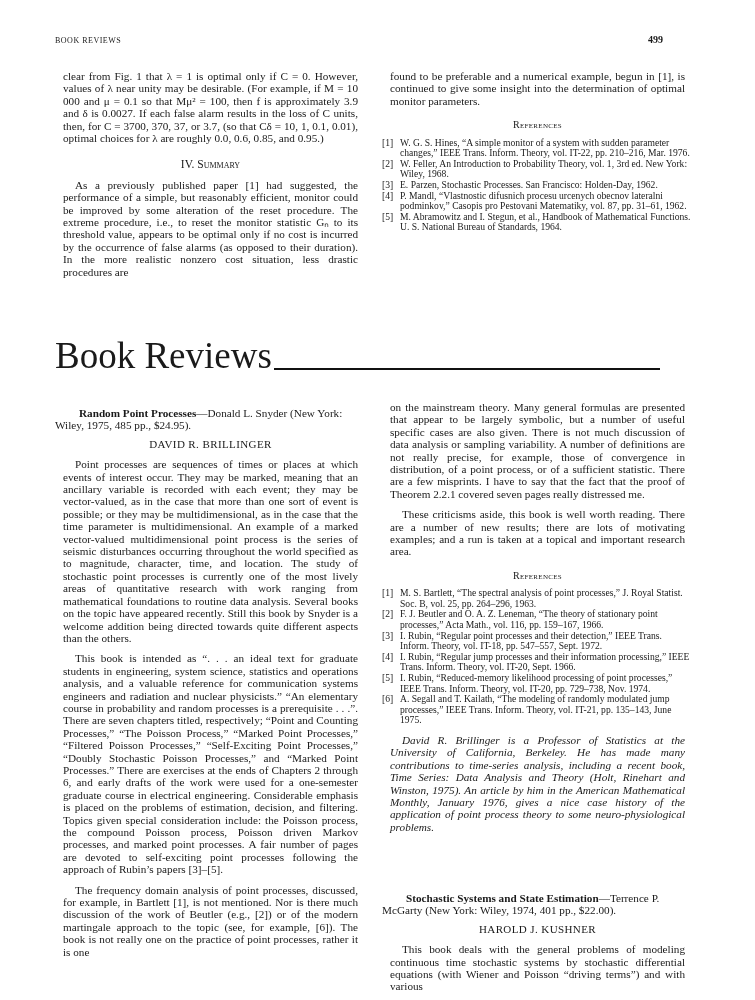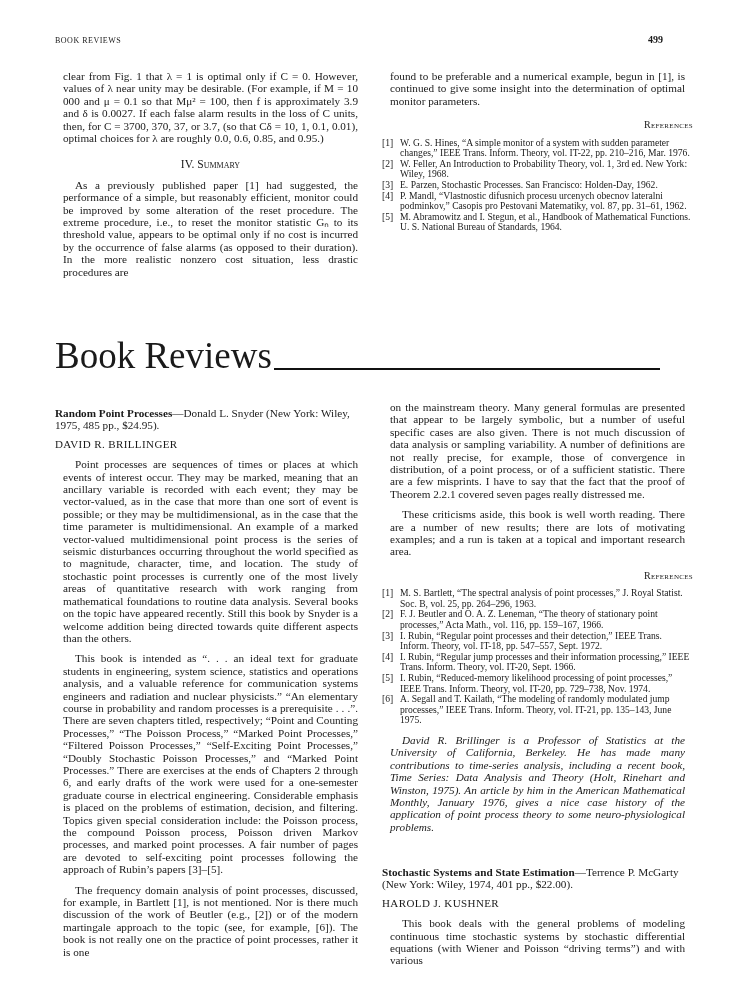--- a/index.html
+++ b/index.html
@@ -8,30 +8,30 @@
   .page { position: absolute; left: 0; top: 0; width: 634px; height: 1000px; }
   .running-head { position: absolute; top: 36px; left: 55px; font-size: 8px; letter-spacing: 0.5px;
                   font-family: "Liberation Serif", serif; }
   .page-number { position: absolute; top: 34px; left: 648px; font-size: 10px; font-weight: bold;
                  font-family: "Liberation Serif", serif; }
   .col { position: absolute; font-family: "Liberation Serif", serif; font-size: 11.2px; line-height: 12.4px;
          text-align: justify; }
   .col p { margin: 8px; text-indent: 12px; }
   .col p.noindent { text-indent: 0; }
   .sec-head { text-align: center; font-variant: small-caps; font-size: 11.5px; margin: 14px 0 8px 0; }
-  .ref-head { text-align: right; font-variant: small-caps; font-size: 10px; margin: 12px 0 6px 0; letter-spacing: 0.3px; }
+  .ref-head { text-align: center; font-variant: small-caps; font-size: 10px; margin: 12px 0 6px 0; letter-spacing: 0.3px; }
   .refs { font-size: 9.6px; line-height: 10.6px; text-align: left; }
   .ref { position: relative; padding-left: 18px; margin-bottom: 0; }
   .ref .num { position: absolute; left: 0; top: 0; }
   .big-title { position: absolute; top: 336px; left: 55px; width: 605px;
                font-family: "Liberation Serif", serif; font-size: 37px; line-height: 40px; display: flex; align-items: flex-end; }
   .big-title .rule { flex: 1; border-bottom: 2px solid #111; margin-left: 2px; margin-bottom: 6px; height: 0; }
   .book-title { text-align: left; }
-  .book-title b { font-weight: bold; }
-  .reviewer { font-size: 11px; letter-spacing: 0.4px; margin: 6px 0 6px 0; }
+  .book-title b { font-weight: bold; margin-left: 24px; }
+  .reviewer { text-align: center; font-size: 11px; letter-spacing: 0.4px; margin: 6px 0 6px 0; }
   .bio { font-style: italic; text-indent: 12px; margin-top: 8px !important; }
 </style>
 </head>
 <body>
 
 <div class="page">
 
   <div class="running-head">BOOK REVIEWS</div>
   <div class="page-number">499</div>
 
@@ -76,21 +76,21 @@
       <div class="ref"><span class="num">[1]</span><span>M. S. Bartlett, “The spectral analysis of point processes,” J. Royal Statist. Soc. B, vol. 25, pp. 264–296, 1963.</span></div>
       <div class="ref"><span class="num">[2]</span><span>F. J. Beutler and O. A. Z. Leneman, “The theory of stationary point processes,” Acta Math., vol. 116, pp. 159–167, 1966.</span></div>
       <div class="ref"><span class="num">[3]</span><span>I. Rubin, “Regular point processes and their detection,” IEEE Trans. Inform. Theory, vol. IT-18, pp. 547–557, Sept. 1972.</span></div>
       <div class="ref"><span class="num">[4]</span><span>I. Rubin, “Regular jump processes and their information processing,” IEEE Trans. Inform. Theory, vol. IT-20, Sept. 1966.</span></div>
       <div class="ref"><span class="num">[5]</span><span>I. Rubin, “Reduced-memory likelihood processing of point processes,” IEEE Trans. Inform. Theory, vol. IT-20, pp. 729–738, Nov. 1974.</span></div>
       <div class="ref"><span class="num">[6]</span><span>A. Segall and T. Kailath, “The modeling of randomly modulated jump processes,” IEEE Trans. Inform. Theory, vol. IT-21, pp. 135–143, June 1975.</span></div>
     </div>
     <p class="bio">David R. Brillinger is a Professor of Statistics at the University of California, Berkeley. He has made many contributions to time-series analysis, including a recent book, Time Series: Data Analysis and Theory (Holt, Rinehart and Winston, 1975). An article by him in the American Mathematical Monthly, January 1976, gives a nice case history of the application of point process theory to some neuro-physiological problems.</p>
   </div>
 
-  <div class="col" style="top:866px; left:382px; width:311px;">
+  <div class="col" style="top:892px; left:382px; width:311px;">
     <div class="book-title">
       <b>Stochastic Systems and State Estimation</b><span>—Terrence P. McGarty (New York: Wiley, 1974, 401 pp., $22.00).</span>
     </div>
     <div class="reviewer">HAROLD J. KUSHNER</div>
     <p style="margin-top:8px;">This book deals with the general problems of modeling continuous time stochastic systems by stochastic differential equations (with Wiener and Poisson “driving terms”) and with various</p>
   </div>
 
 </div>
 
 </body></html>

